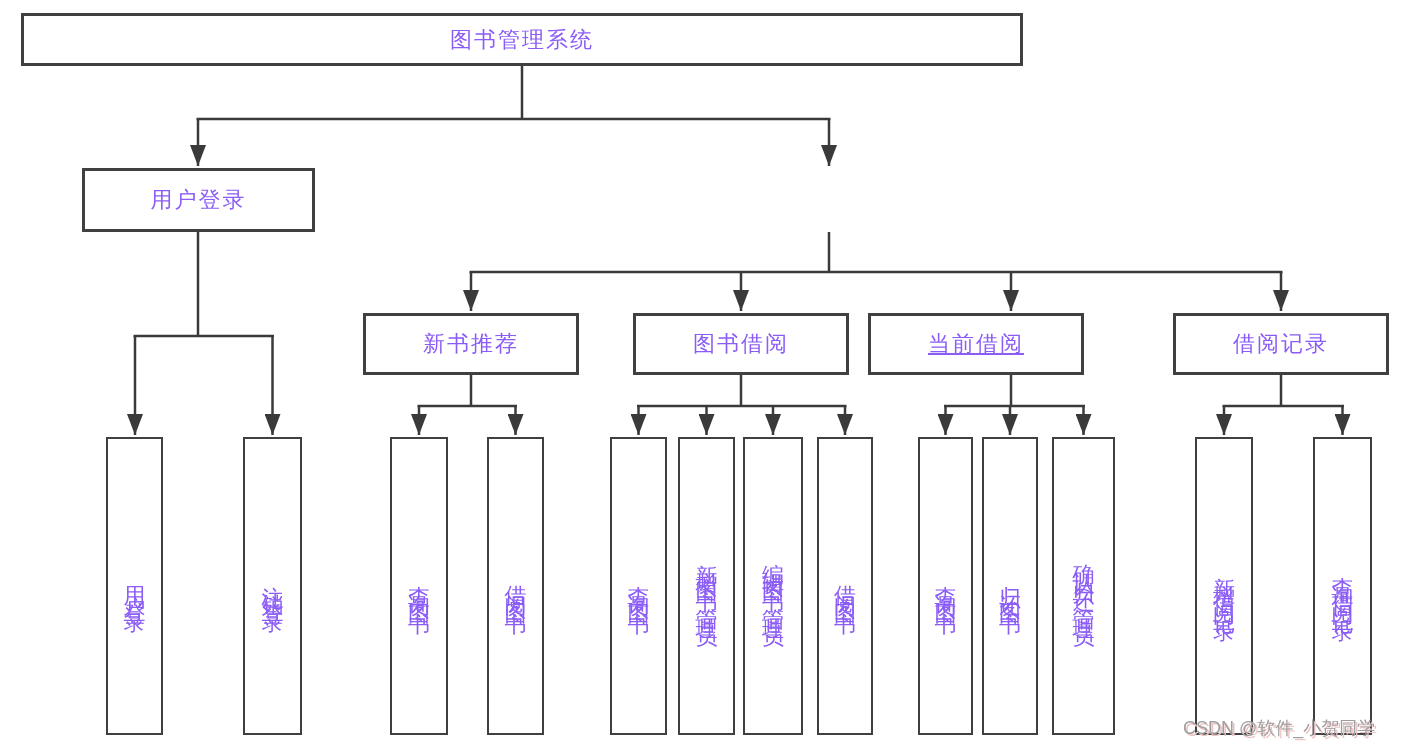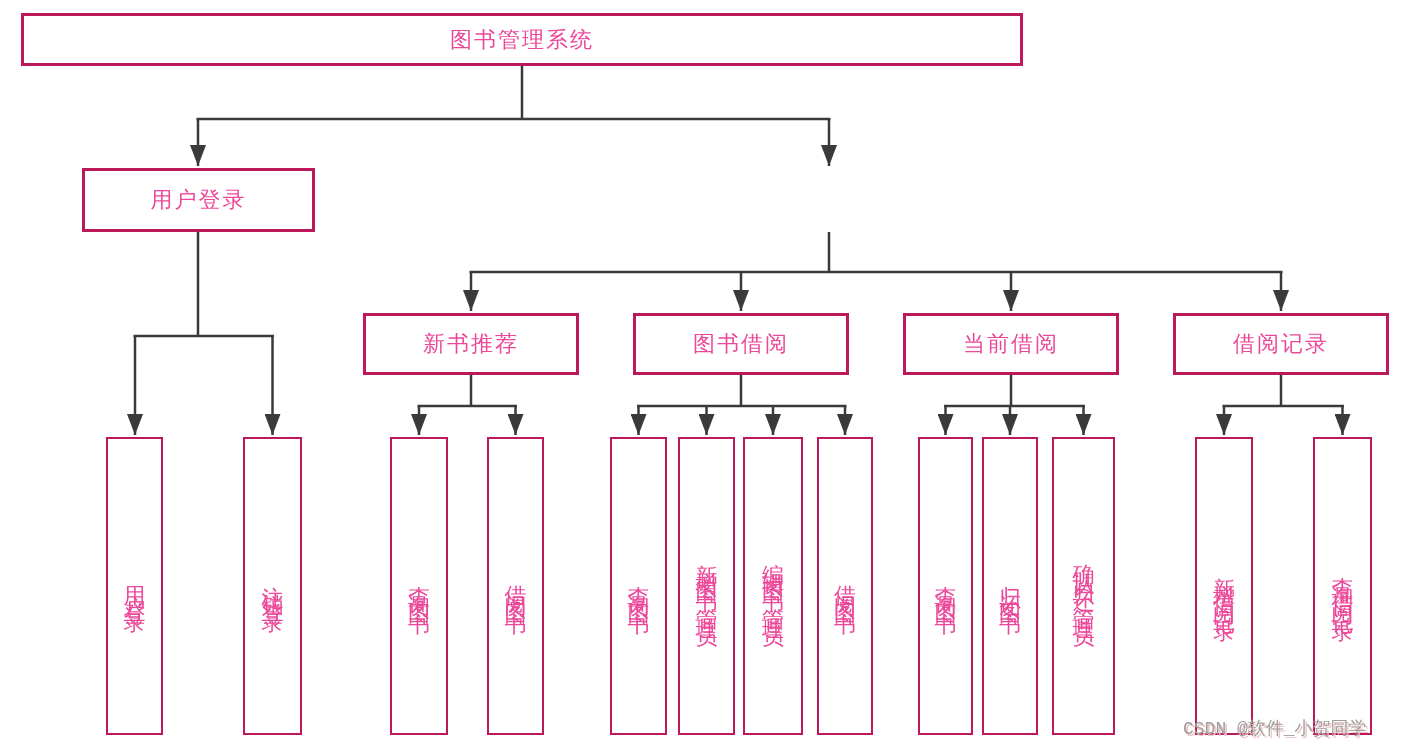--- a/index.html
+++ b/index.html
@@ -9,47 +9,47 @@
     height: 747px;
     background: #ffffff;
     font-family: "Liberation Sans", sans-serif;
     overflow: hidden;
   }
   #wires { position: absolute; left: 0; top: 0; width: 1405px; height: 747px; }
 
   .box {
     position: absolute;
     background: #ffffff;
-    border: 3px solid #be185d;
+    border: 3px solid #404040;
     box-sizing: border-box;
     display: flex;
     align-items: center;
     justify-content: center;
-    color: #ec4899;
+    color: #8b5cf6;
     font-size: 22px;
     letter-spacing: 2px;
   }
   .leaf {
     border-width: 2px;
     writing-mode: vertical-rl;
     text-orientation: mixed;
     font-size: 22px;
     letter-spacing: 9px;
     top: 437px;
     height: 298px;
   }
 
   
   .b-root { left: 21px;  top: 13px;  width: 1002px; height: 53px; }
   .b-l2a  { left: 82px;  top: 168px; width: 233px;  height: 64px; }
   .b-l2b  { left: 711px; top: 168px; width: 236px;  height: 64px; }
   .b-l3   { top: 313px; width: 216px; height: 62px; }
   .b-l3a  { left: 363px; }
   .b-l3b  { left: 633px; }
-  .b-l3c  { left: 903px; }
+  .b-l3c  { left: 868px; text-decoration: underline; }
   .b-l3d  { left: 1173px; }
 
   
   .leaf-1  { left: 106px;  width: 57px; }
   .leaf-2  { left: 243px;  width: 59px; }
   .leaf-3  { left: 390px;  width: 58px; }
   .leaf-4  { left: 487px;  width: 57px; }
   .leaf-5  { left: 610px;  width: 57px; }
   .leaf-6  { left: 678px;  width: 57px; }
   .leaf-7  { left: 743px;  width: 60px; }
@@ -61,21 +61,20 @@
   .leaf-13 { left: 1313px; width: 59px; }
 
   .watermark {
     position: absolute;
     left: 1183px;
     top: 716px;
     font-size: 18px;
     color: #9e9e9e;
     text-shadow: 2px 2px 0 #eec3c3;
     white-space: nowrap;
-    font-family: Liberation Mono, monospace;
   }
 </style>
 </head>
 <body>
 
 <div id="canvas">
 
   <svg id="wires" viewBox="0 0 1405 747" xmlns="http://www.w3.org/2000/svg">
     <defs>
       <marker id="arrow" markerUnits="userSpaceOnUse" markerWidth="22" markerHeight="16" refX="21" refY="8" orient="auto">

